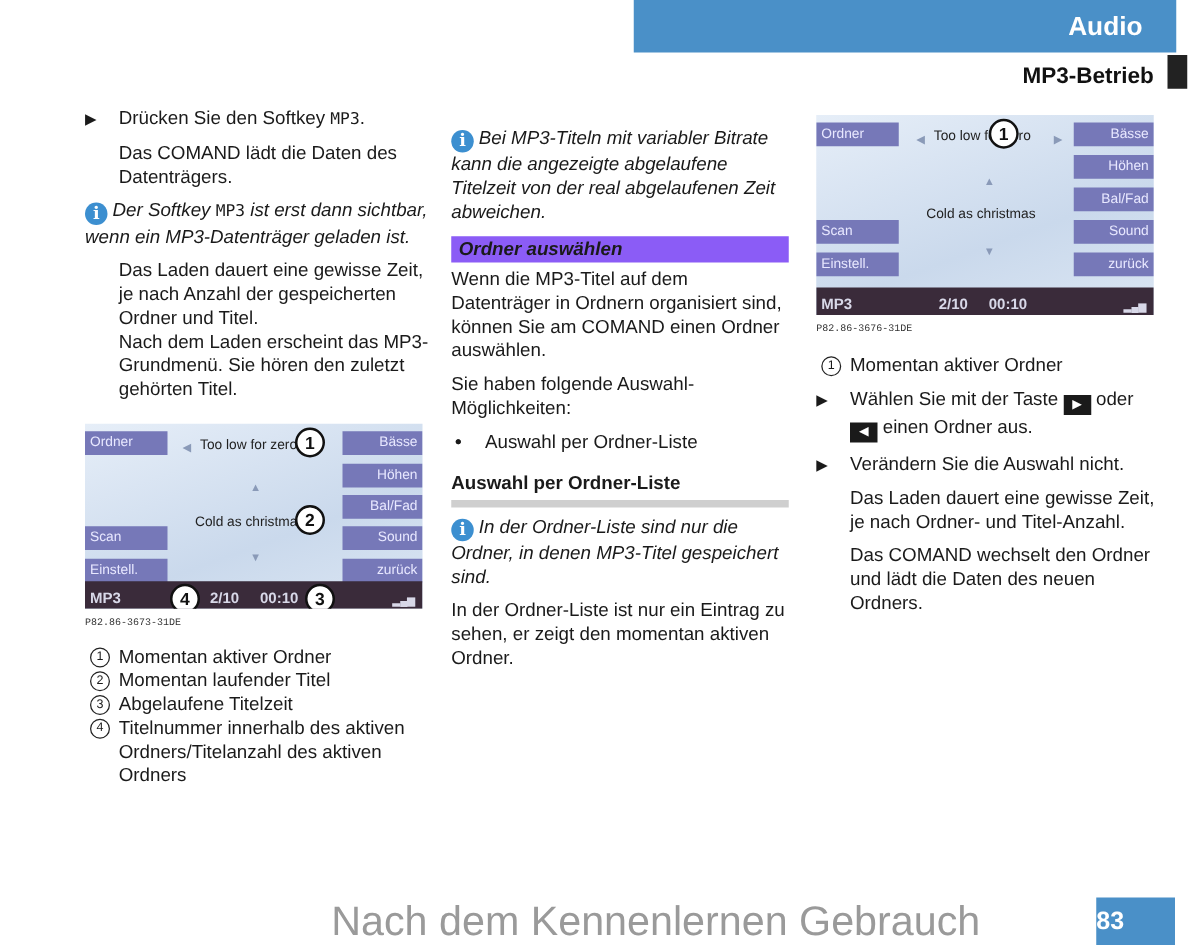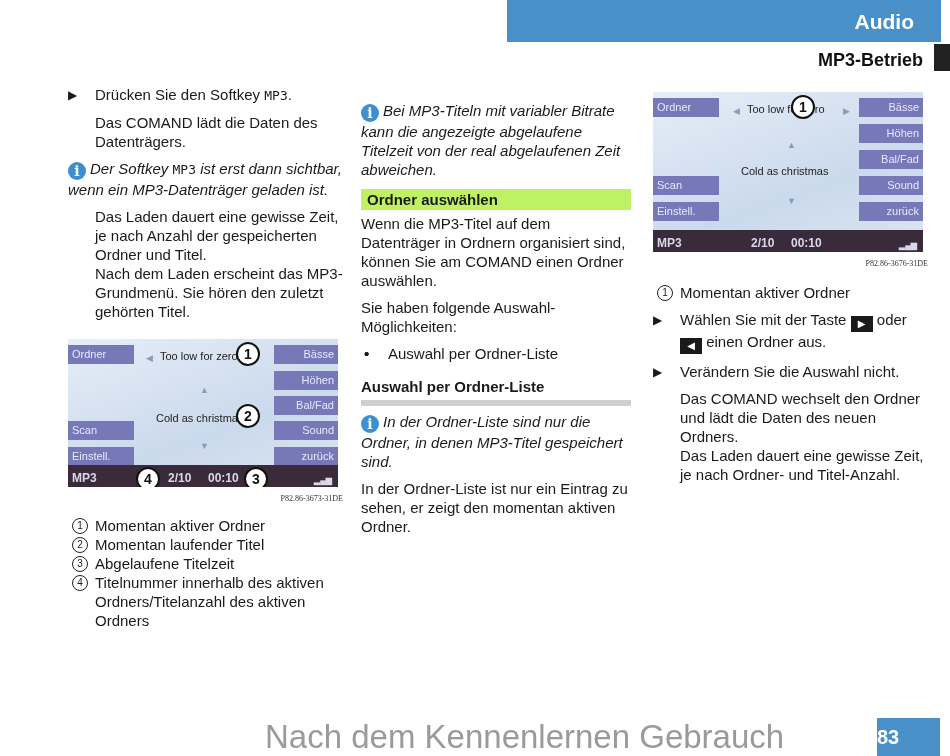--- a/index.html
+++ b/index.html
@@ -16,21 +16,21 @@
   .c3 { left:653px; top:92px; width:275px; }
 
   .step { position:relative; padding-left:27px; margin-bottom:8px; }
   .step .tri { position:absolute; left:0; top:1px; font-size:12px; }
   .indent { padding-left:27px; margin-bottom:8px; }
   .mono { font-family:"DejaVu Sans Mono", monospace; font-size:13px; }
   .note { font-style:italic; margin-bottom:8px; }
   .info { display:inline-block; width:18px; height:18px; border-radius:50%; background:#3c8fd0; color:#fff;
           font-style:normal; font-weight:bold; font-family:"DejaVu Serif", serif; font-size:14px; line-height:18px;
           text-align:center; vertical-align:-2px; margin-right:4px; }
-  .sec-head { background:#bef264; font-weight:bold; padding:1px 6px; margin:10px 0 4px 0; }
+  .sec-head { background:#8b5cf6; font-weight:bold; padding:1px 6px; margin:10px 0 4px 0;font-style:italic; }
   .sub-head { font-weight:bold; padding-bottom:4px; border-bottom:6px solid #cfcfcf; margin:14px 0 6px 0; }
   p { margin:0 0 8px 0; }
   .bullet { position:relative; padding-left:27px; margin-bottom:8px; }
   .bullet .dot { position:absolute; left:3px; top:0; }
 
   .legend-item { position:relative; padding-left:27px; }
   .num { position:absolute; left:4px; top:2px; width:14px; height:14px; border:1px solid #222; border-radius:50%;
          font-size:10px; line-height:14px; text-align:center; }
   .keybox { display:inline-block; width:22px; height:16px; background:#1a1a1a; color:#fff; font-size:10px;
             text-align:center; line-height:16px; vertical-align:-2px; }
@@ -40,21 +40,21 @@
   .screen .sk { position:absolute; background:#7678b8; color:#e8e8ff; font-size:11px; height:19px; line-height:19px; padding:0 4px; }
   .screen .skl { left:0; width:58px; text-align:left; }
   .screen .skr { right:0; width:56px; text-align:right; }
   .screen .folder { position:absolute; font-size:11px; color:#222; }
   .screen .title { position:absolute; font-size:11px; color:#222;text-align:center; }
   .screen .arrow { position:absolute; font-size:9px; color:#8a9ab8; }
   .screen .status { position:absolute; left:0; right:0; bottom:0; height:22px; background:#3a2b3a; color:#d8d8e8; font-size:12px; font-weight:bold; }
   .screen .status span { position:absolute; top:4px; }
   .callout { position:absolute; width:20px; height:20px; border:2px solid #111; border-radius:50%; background:#fff;
              font-weight:bold; font-size:14px; line-height:20px; text-align:center; color:#111; }
-  .fig-code { font-size:8px; text-align:right; color:#333; margin-top:2px; font-family:Liberation Serif, serif; }
+  .fig-code { font-size:8px; text-align:left; color:#333; margin-top:2px; font-family:Liberation Mono, monospace; }
 
   .footer-txt { position:absolute; left:265px; top:718px; font-size:33px; color:#9a9a9a; height:38px; overflow:hidden; white-space:nowrap; }
   .page-num { position:absolute; left:877px; top:718px; width:63px; height:38px; background:#4a90c8; color:#fff;
               font-weight:bold; font-size:20px; text-align:left; line-height:38px; }
 </style>
 </head>
 <body>
 
 <div class="hdr-bar">
   <span class="hdr-title">Audio</span>
@@ -157,18 +157,18 @@
 
   <div style="margin-top:10px;margin-bottom:8px" class="legend-item"><span class="num">1</span><span>Momentan aktiver Ordner</span></div>
   <div class="step">
     <span class="tri">▶</span>
     <span>Wählen Sie mit der Taste </span><span class="keybox">▶</span><span> oder </span><span class="keybox">◀</span><span> einen Ordner aus.</span>
   </div>
   <div class="step">
     <span class="tri">▶</span>
     <span>Verändern Sie die Auswahl nicht.</span>
   </div>
+  <div class="indent">Das Laden dauert eine gewisse Zeit, je nach Ordner- und Titel-Anzahl.</div>
   <div class="indent" style="margin-bottom:0">Das COMAND wechselt den Ordner und lädt die Daten des neuen Ordners.</div>
-  <div class="indent">Das Laden dauert eine gewisse Zeit, je nach Ordner- und Titel-Anzahl.</div>
 </div>
 
 <div class="footer-txt"><span style="display:inline-block;margin-top:0">Nach dem Kennenlernen Gebrauch</span></div>
 <div class="page-num">83</div>
 
 </body></html>

